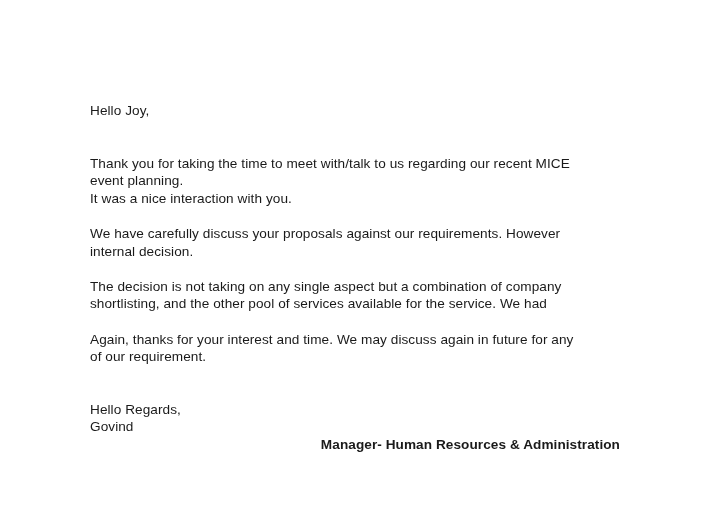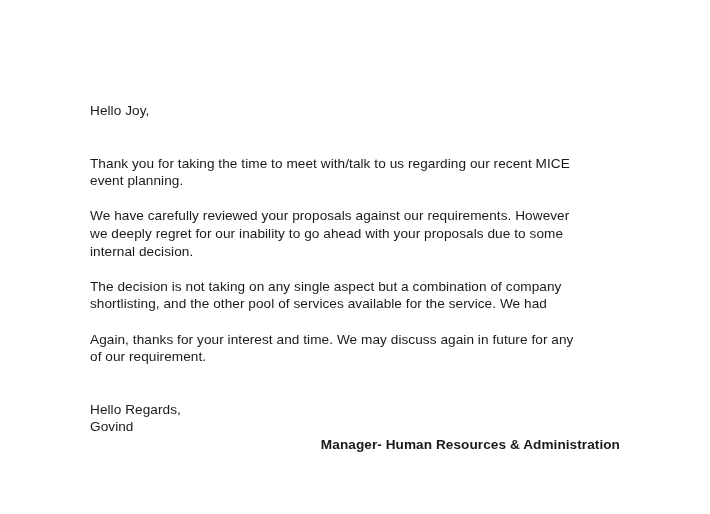--- a/index.html
+++ b/index.html
@@ -61,27 +61,27 @@
 
   <div class="letter-body">
 
     <div class="line para">Hello Joy,</div>
 
     <div class="gap-greeting"></div>
 
     <div class="paragraph-block">
       <div class="line">Thank you for taking the time to meet with/talk to us regarding our recent MICE</div>
       <div class="line">event planning.</div>
+      <div class="line">It was a nice interaction with you.</div>
     </div>
 
     <div class="gap-para"></div>
 
     <div class="paragraph-block">
-      <div class="line">We have carefully reviewed your proposals against our requirements. However</div>
-      <div class="line">we deeply regret for our inability to go ahead with your proposals due to some</div>
+      <div class="line">We have carefully discuss your proposals against our requirements. However</div>
       <div class="line">internal decision.</div>
     </div>
 
     <div class="gap-para"></div>
 
     <div class="paragraph-block">
       <div class="line">The decision is not taking on any single aspect but a combination of company</div>
       <div class="line">shortlisting, and the other pool of services available for the service. We had</div>
     </div>
 

